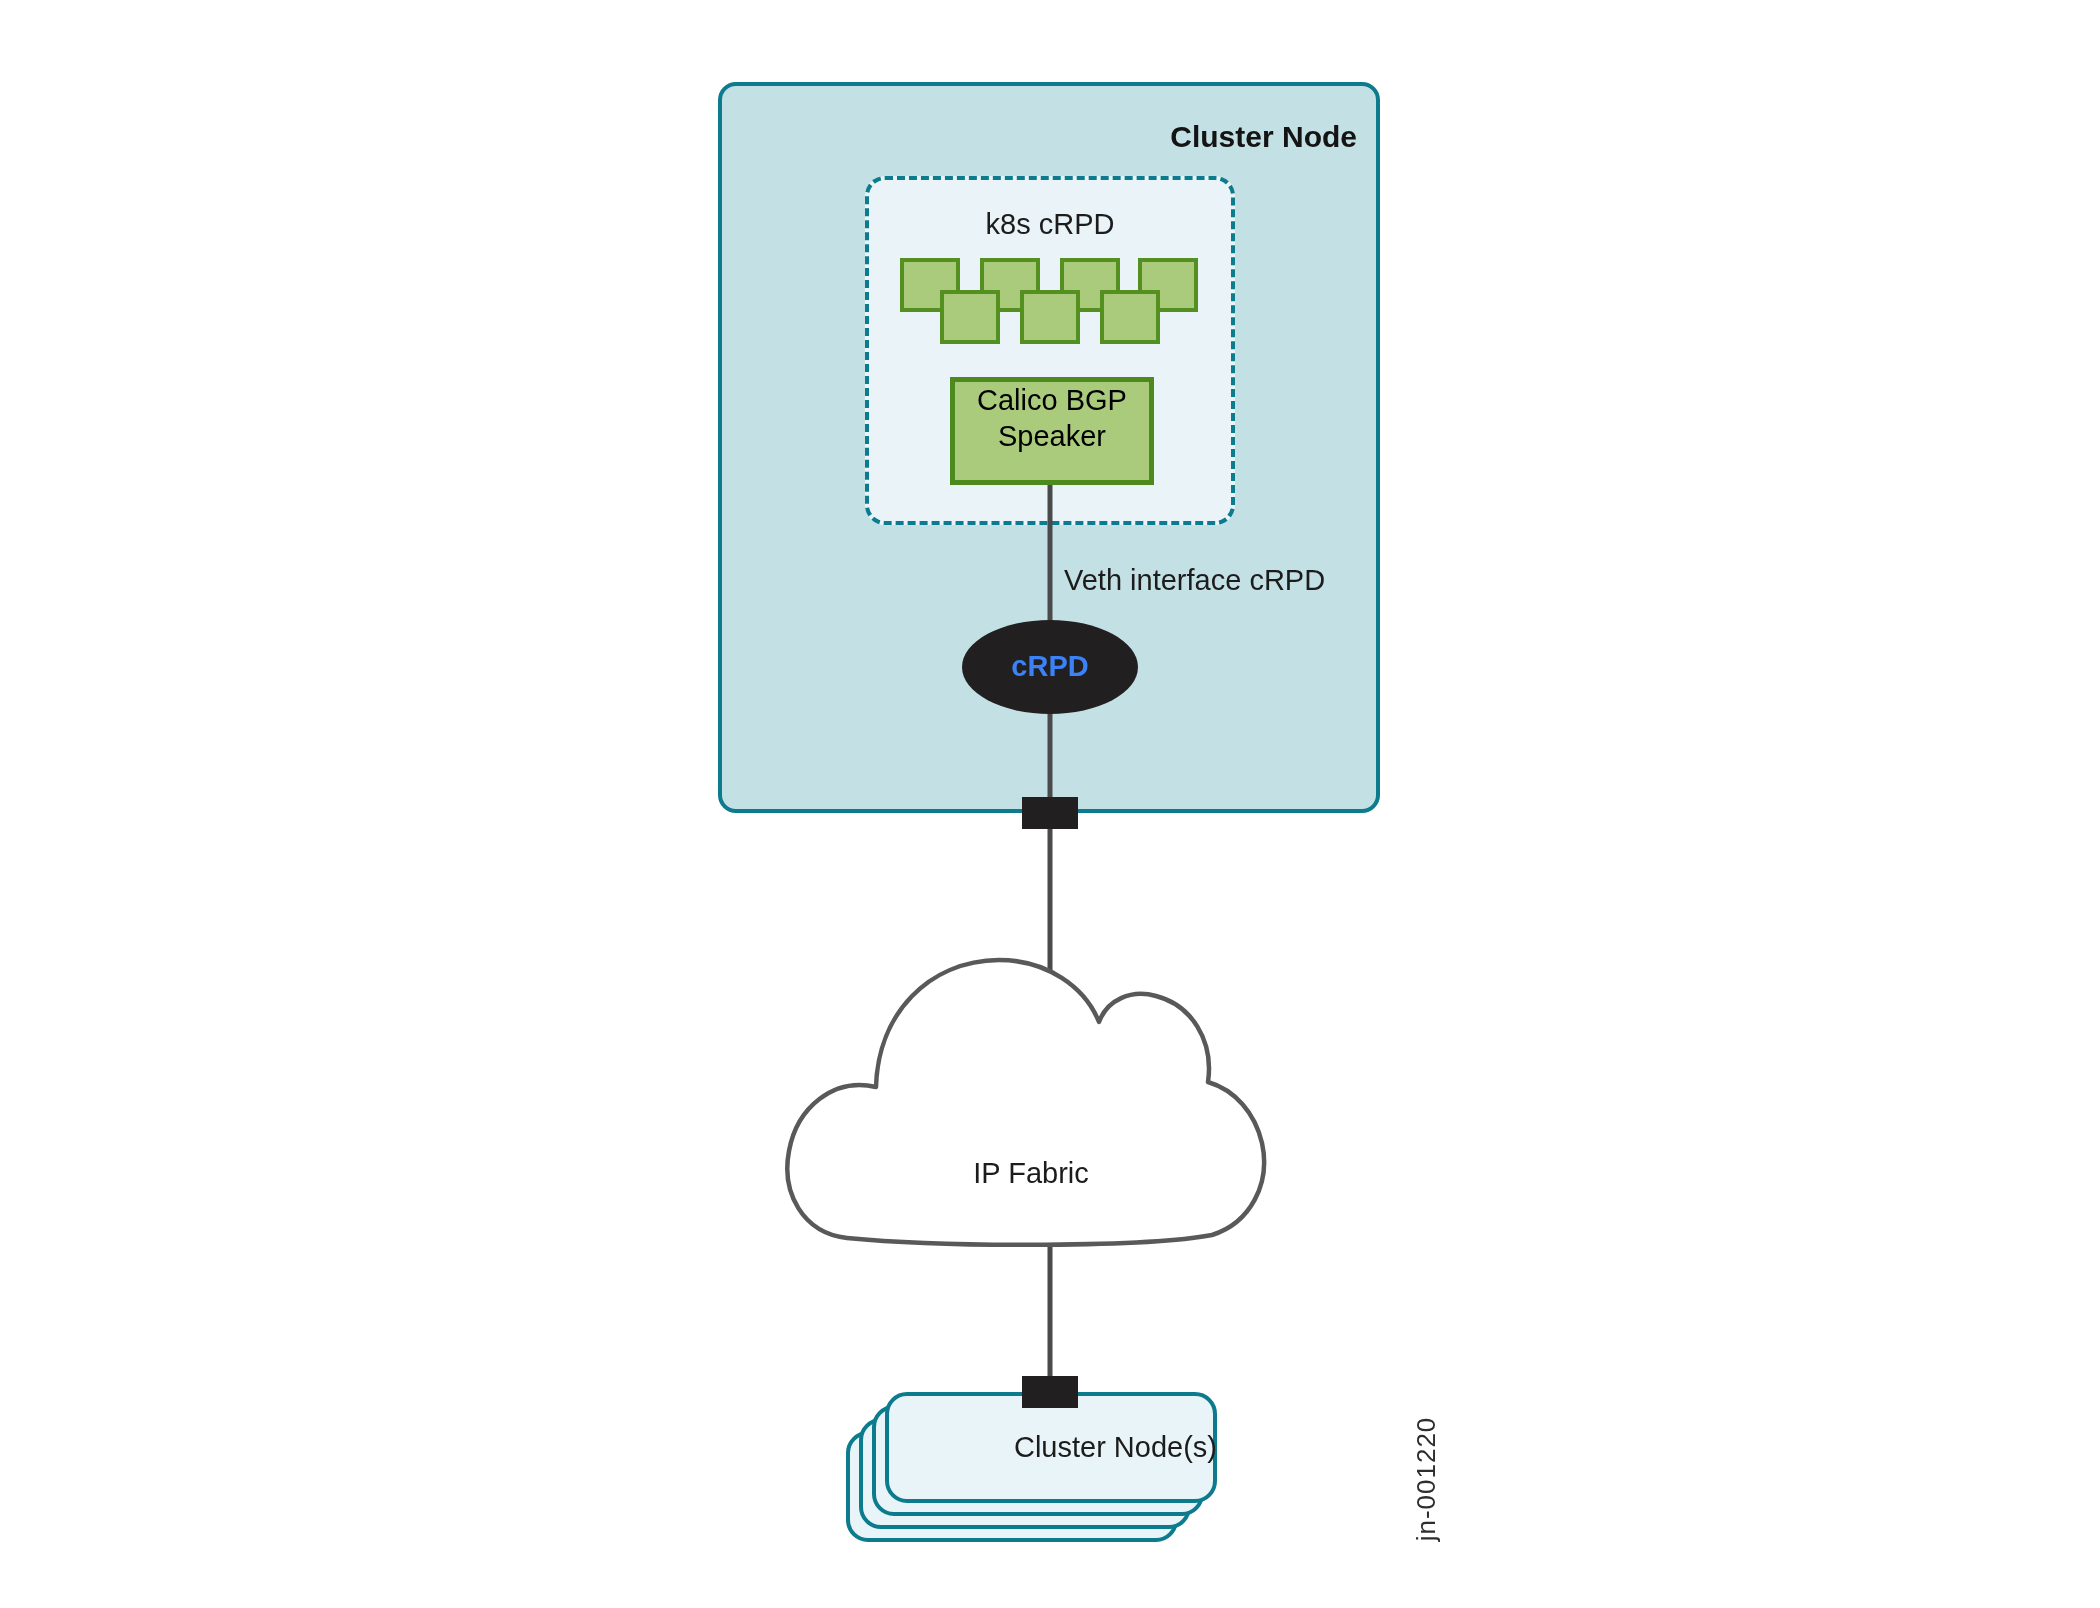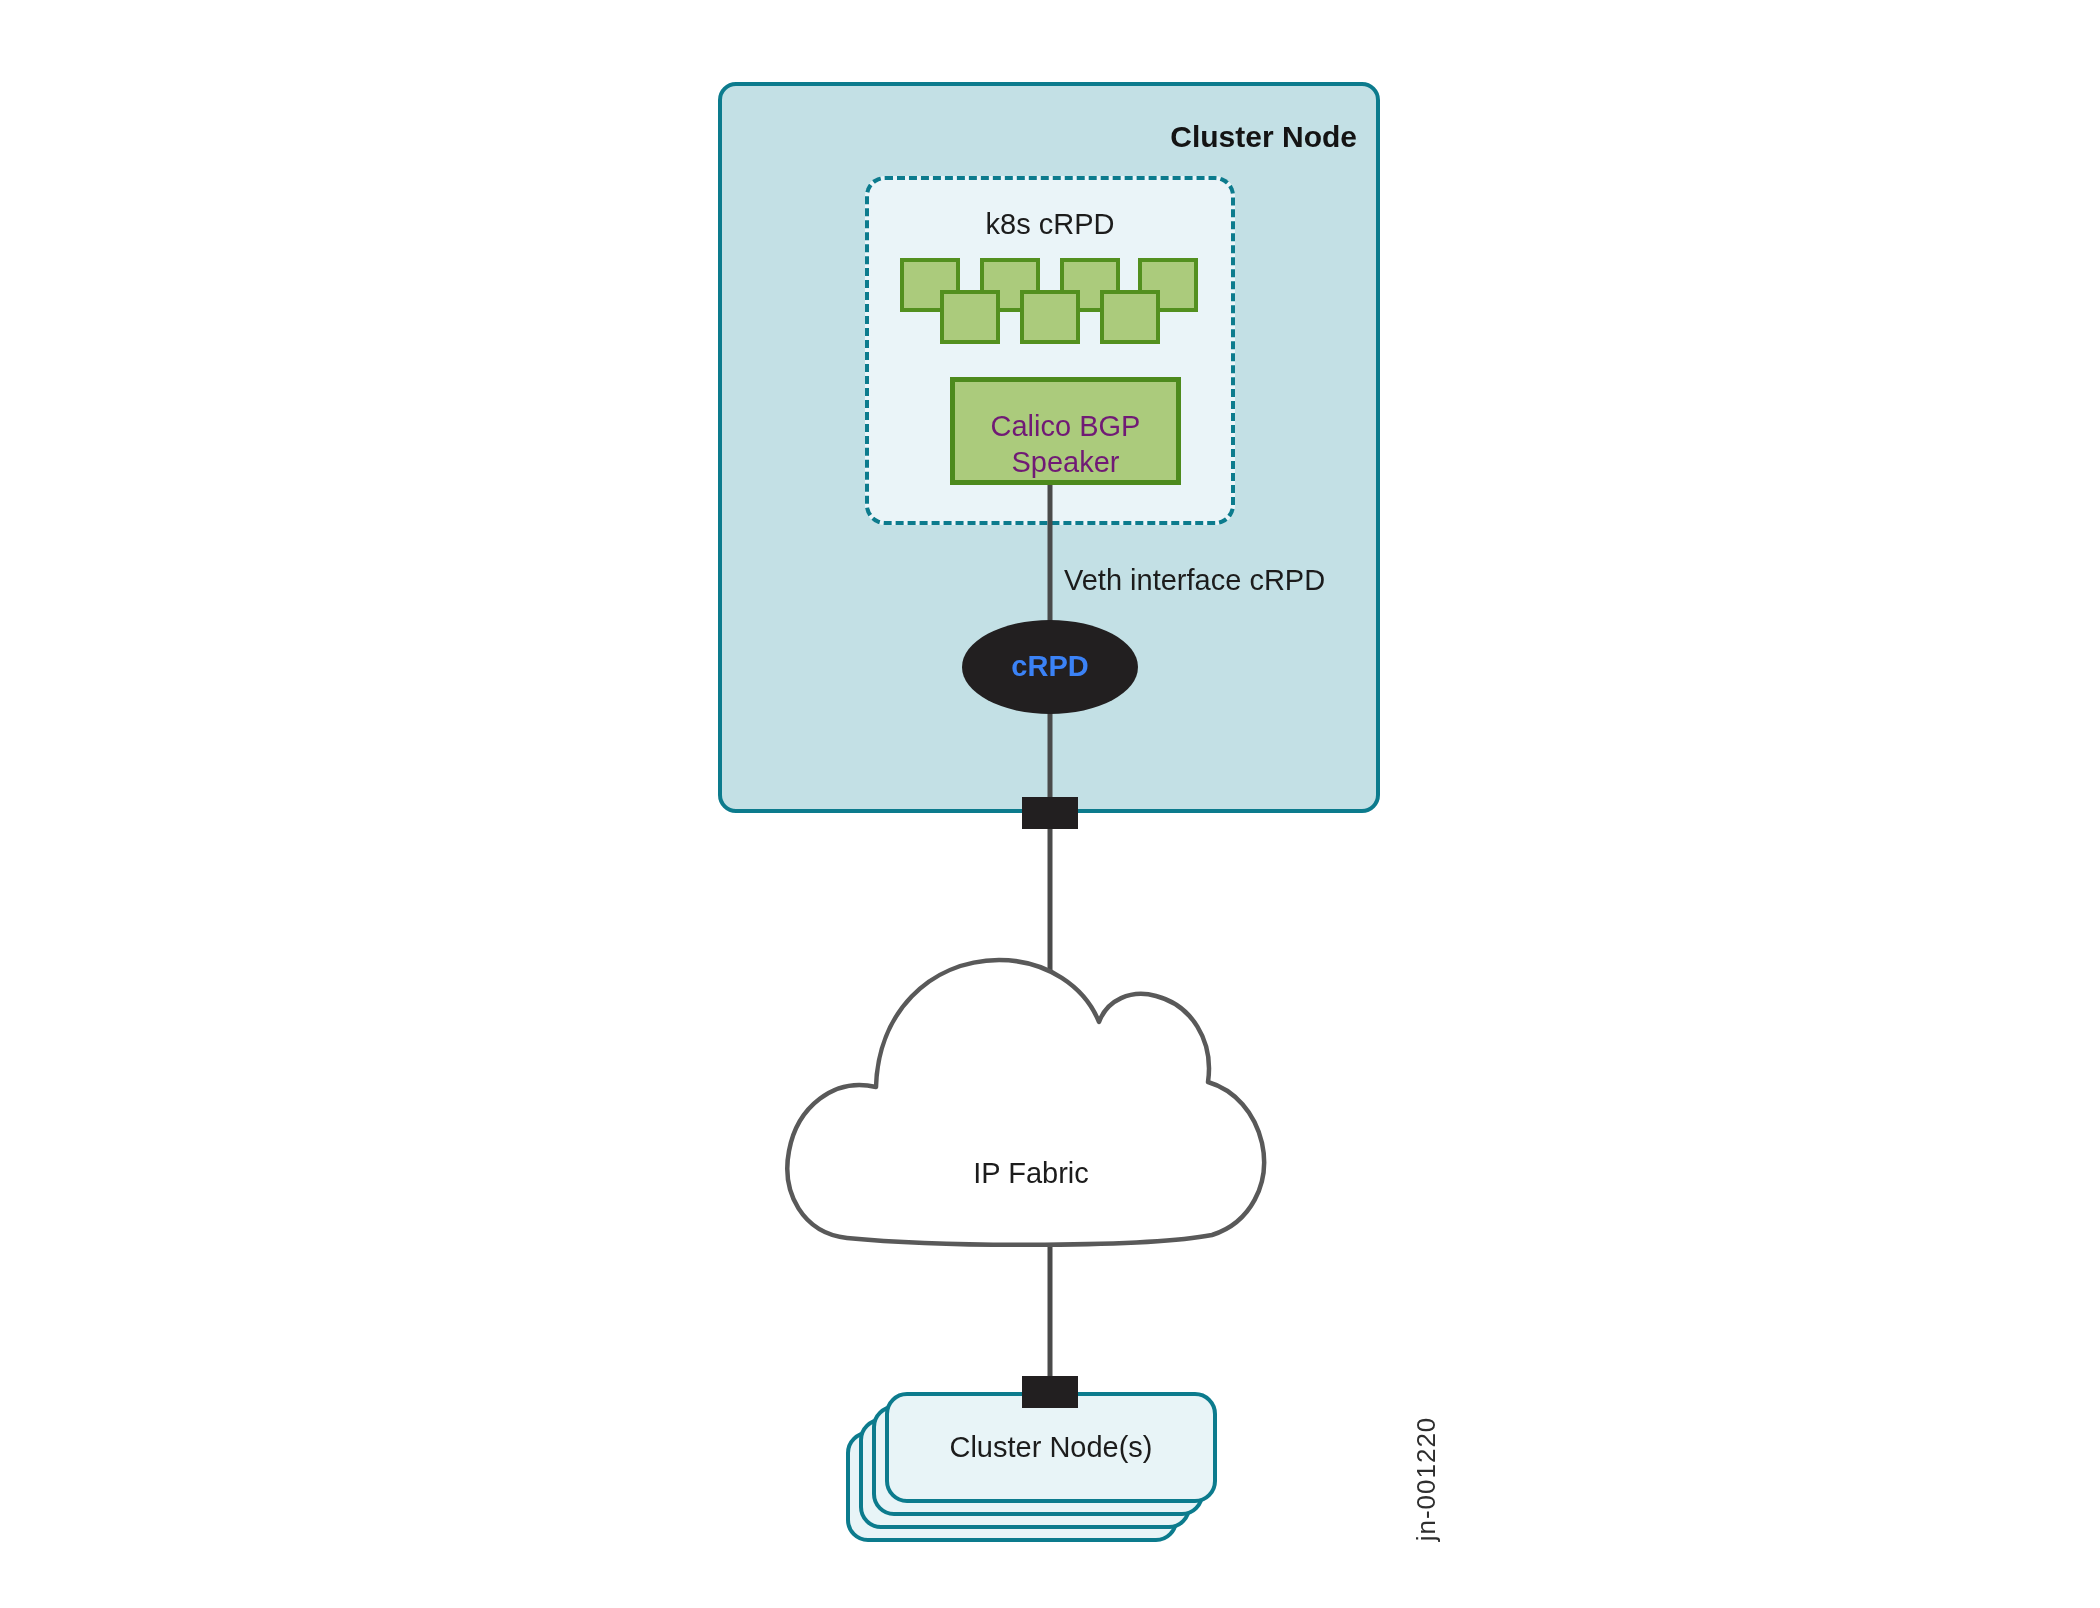--- a/index.html
+++ b/index.html
@@ -65,31 +65,31 @@
   .pod.p3 { left: 1060px; top: 258px; }
   .pod.p4 { left: 1138px; top: 258px; }
   .pod.p5 { left: 940px;  top: 290px; }
   .pod.p6 { left: 1020px; top: 290px; }
   .pod.p7 { left: 1100px; top: 290px; }
 
   
   .calico-box {
     position: absolute;
     left: 950px; top: 377px;
-    width: 231px; height: 108px;
+    width: 204px; height: 108px;
     background: #abcb7c;
     border: 5px solid #4d8a1d;
     box-sizing: border-box;
     display: flex;
-    align-items: flex-end;
+    align-items: flex-start;
     justify-content: center;
     text-align: center;
     font-size: 29px;
     line-height: 36px;
-    color: #701a75;
+    color: #000000;
   }
 
   
   .overlay-svg {
     position: absolute;
     left: 0; top: 0;
     width: 2100px; height: 1608px;
     z-index: 5;
     pointer-events: none;
   }
@@ -131,21 +131,21 @@
     box-sizing: border-box;
   }
   .stack-rect.s3 { left: 846px; top: 1431px; }
   .stack-rect.s2 { left: 859px; top: 1418px; }
   .stack-rect.s1 { left: 872px; top: 1405px; }
   .stack-rect.s0 { left: 885px; top: 1392px; }
   .stack-label {
     position: absolute;
     left: 885px; top: 1431px;
     width: 332px;
-    text-align: center;
+    text-align: right;
     font-size: 29px;
     z-index: 10;
   }
 
   
   .figure-id {
     position: absolute;
     left: 1426px; top: 1479px;
     transform: translate(-50%, -50%) rotate(-90deg);
     font-size: 26px;

